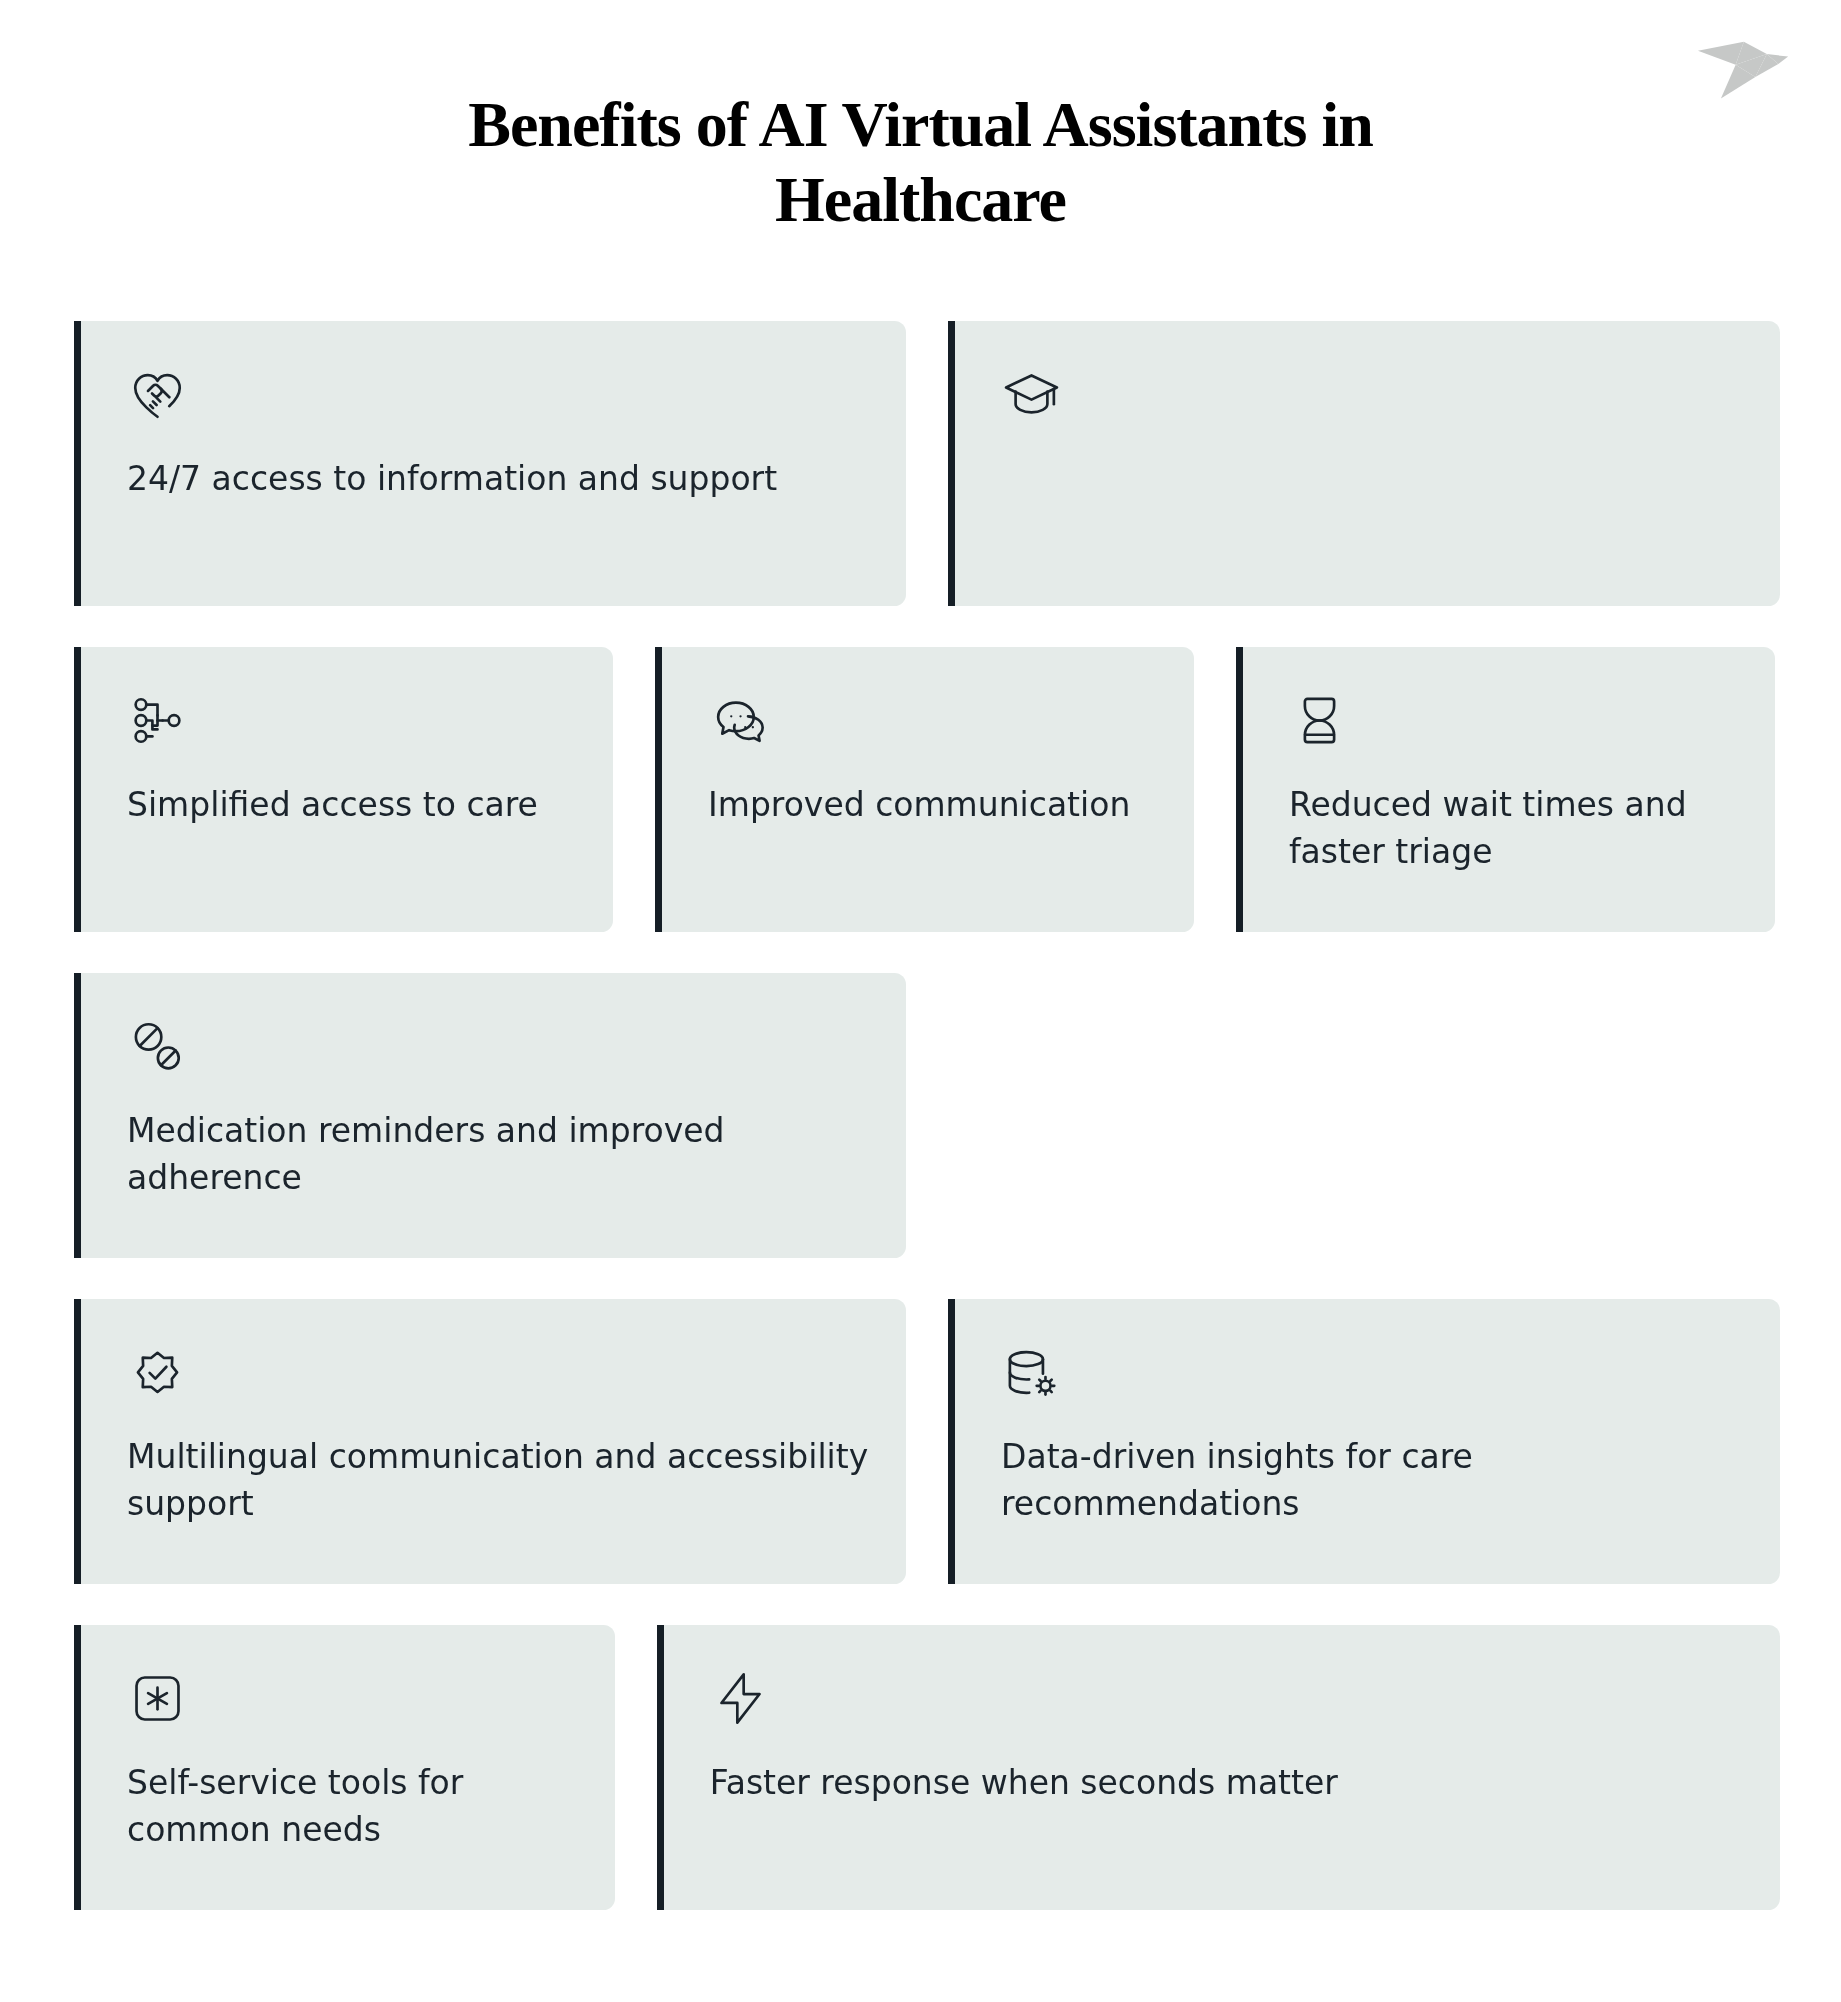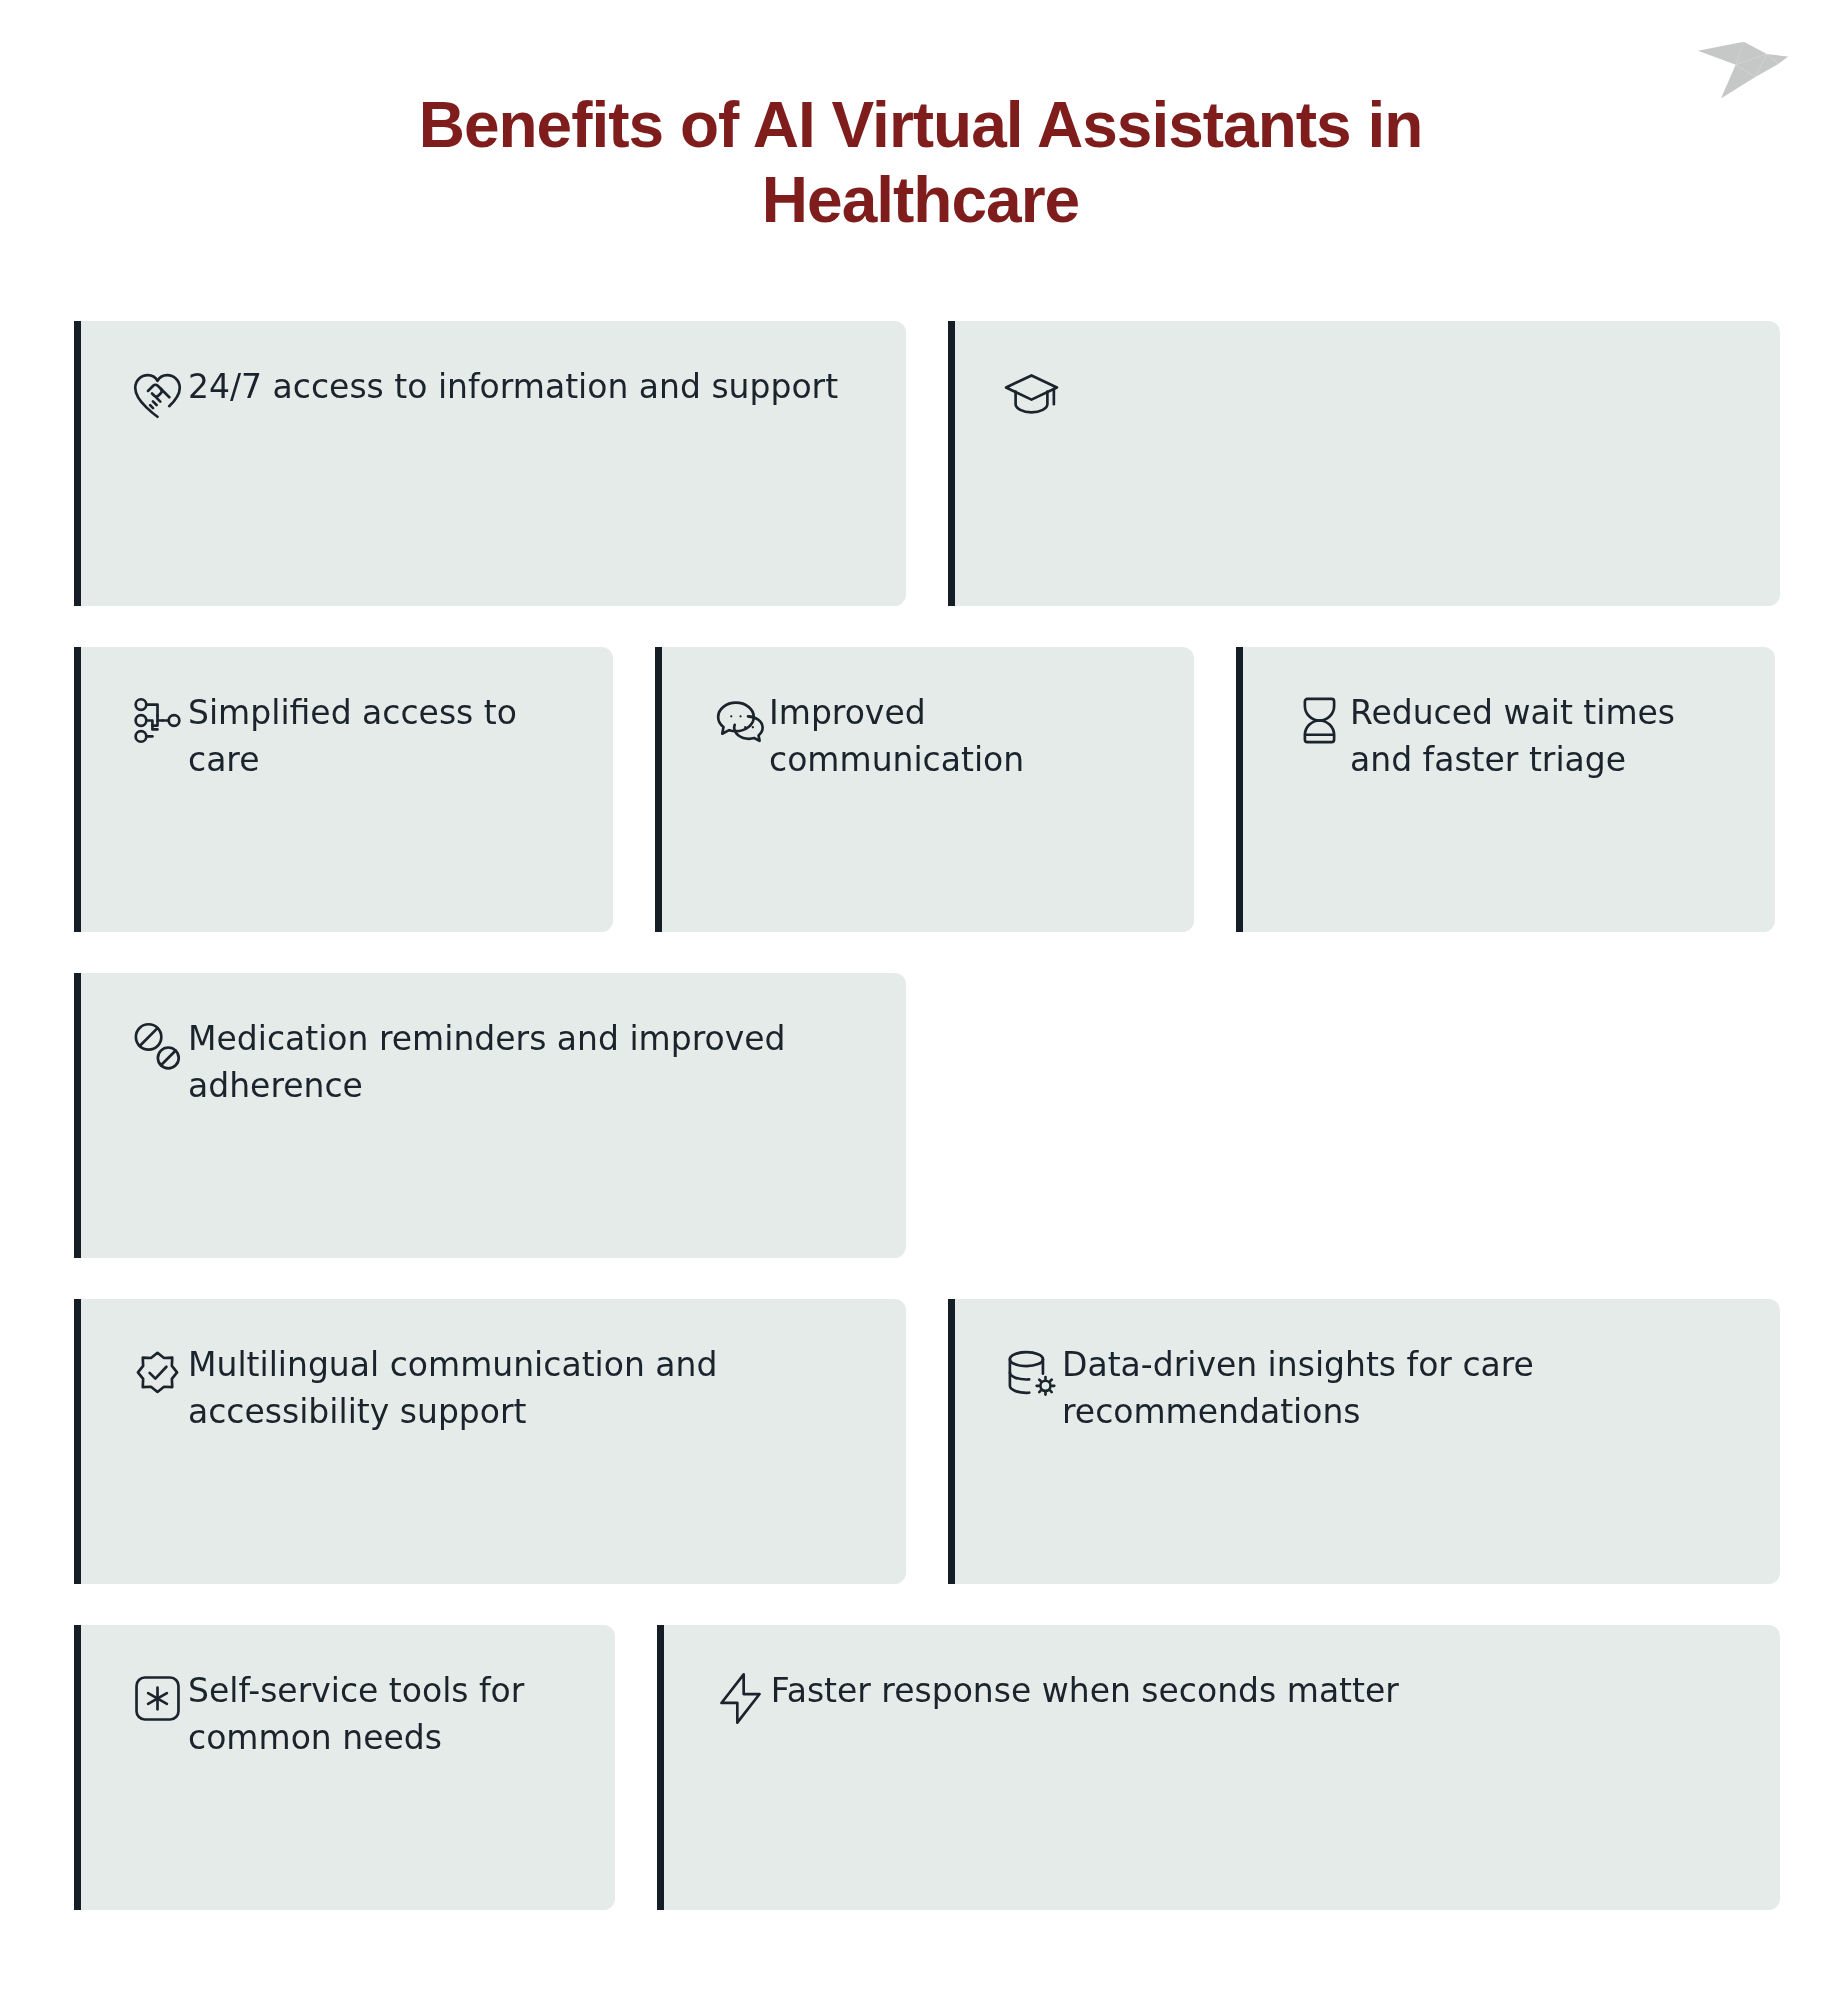--- a/index.html
+++ b/index.html
@@ -28,26 +28,26 @@
     height: 88px;
   }
 
   
   .title {
     position: absolute;
     left: 0;
     right: 0;
     top: 88px;
     text-align: center;
-    font-family: Liberation Sans, sans-serif;
+    font-family: Liberation Serif, serif;
     font-weight: 700;
     font-size: 64px;
     line-height: 1.17;
     letter-spacing: -1px;
-    color: #7f1d1d;
+    color: #000000;
     padding: 0 344px;
   }
 
   
   .grid {
     position: absolute;
     left: 74px;
     top: 321px;
     width: 1706px;
   }
@@ -60,21 +60,21 @@
   .row:last-child { margin-bottom: 0; }
 
   .card {
     position: relative;
     background: #e5ebe9;
     border-left: 7.4px solid #151e26;
     border-radius: 0 11.5px 11.5px 0;
     padding: 43px 36px 38px 46px;
     min-height: 285px;
     display: flex;
-    flex-direction: row;
+    flex-direction: column;
   }
 
   .card-icon {
     width: 61px;
     height: 61px;
     margin-bottom: 31px;
     flex: 0 0 auto;
   }
   .card-icon svg { display: block; width: 100%; height: 100%; }
 

